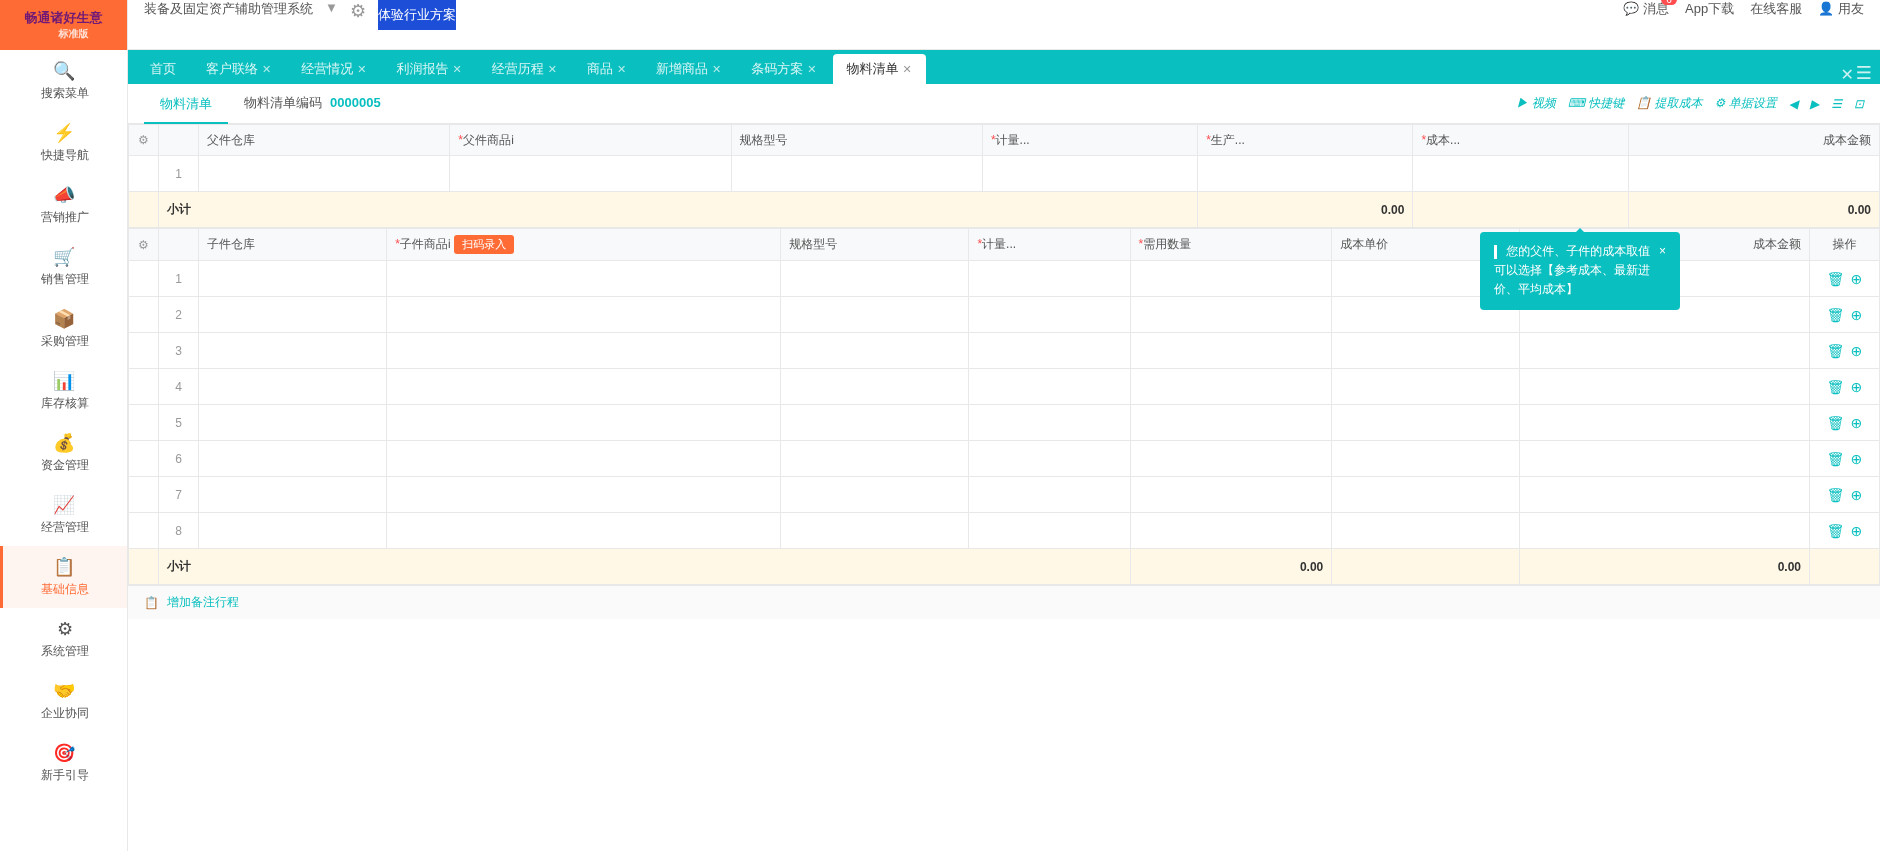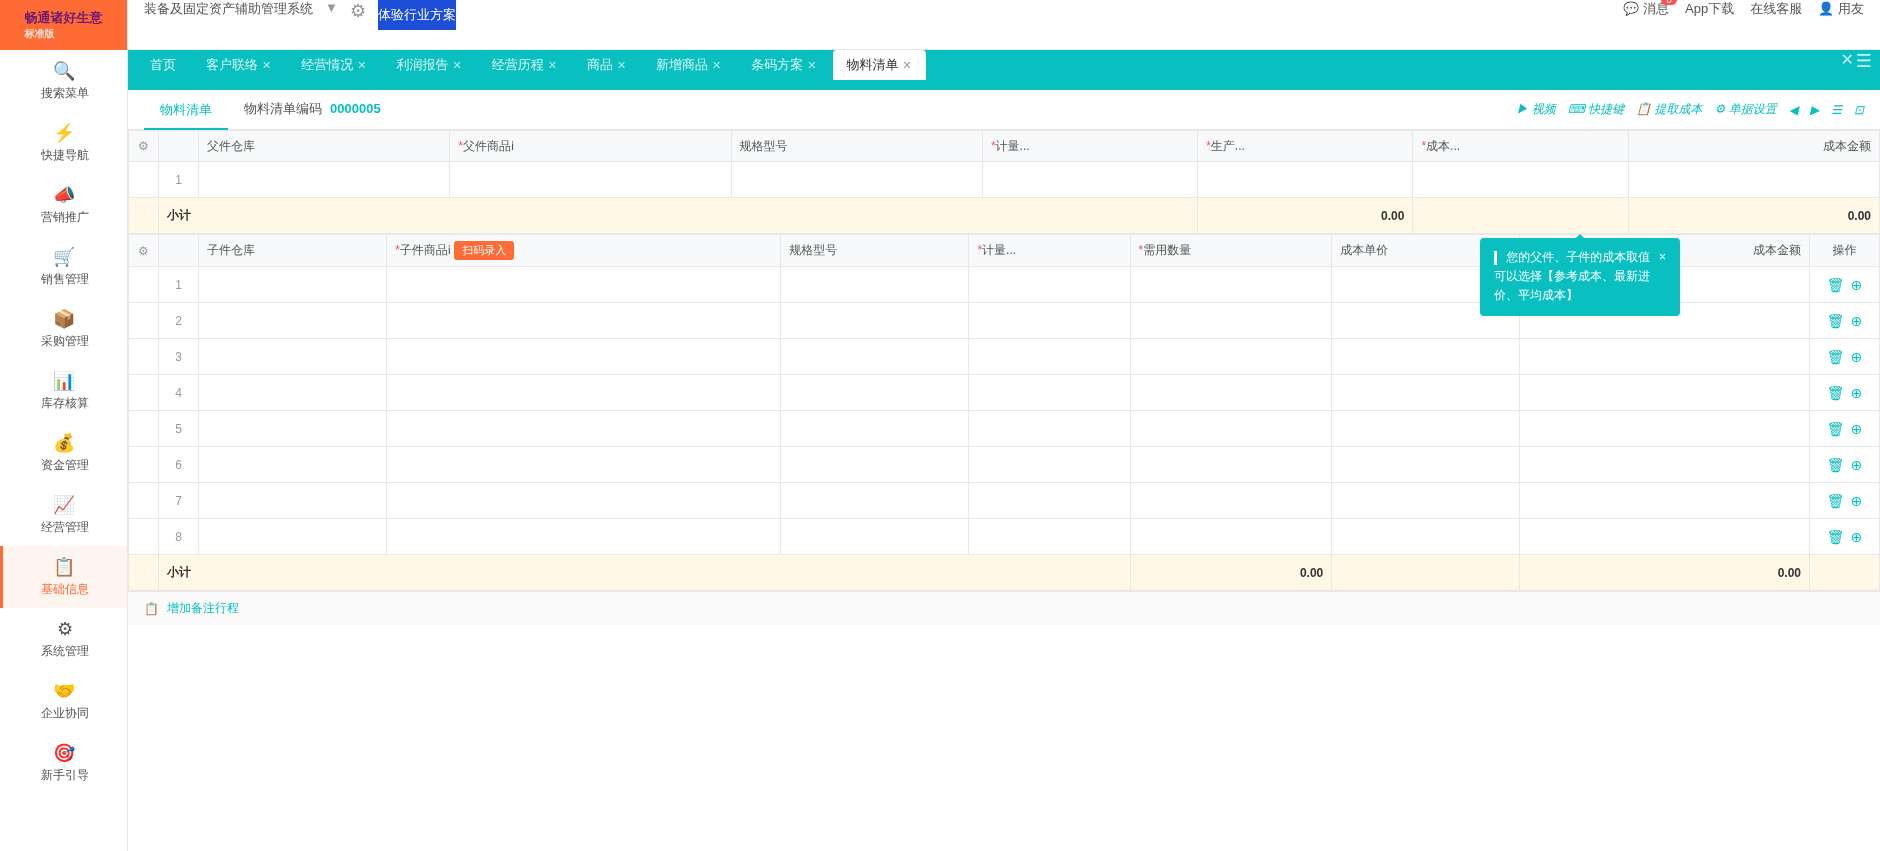--- a/index.html
+++ b/index.html
@@ -61,22 +61,22 @@
       font-size: 13px;
     }
     .topbar-right { display: flex; align-items: center; gap: 16px; margin-left: auto; color: #555; font-size: 13px; }
     .topbar-badge { position: relative; }
     .badge { background: #ff4d4f; color: #fff; border-radius: 10px; font-size: 10px; padding: 0 4px; position: absolute; top: -6px; right: -8px; min-width: 16px; text-align: center; }
 
     
     .navtabs {
       background: #09bfbf;
       display: flex;
-      align-items: flex-start;
-      height: 40px;
+      align-items: flex-end;
+      height: 34px;
       padding: 0 8px;
       gap: 2px;
       overflow: hidden;
     }
     .navtab {
       color: rgba(255,255,255,0.85);
       padding: 6px 14px;
       cursor: pointer;
       border-radius: 4px 4px 0 0;
       font-size: 13px;
@@ -198,21 +198,21 @@
       color: #09bfbf;
     }
   </style>
 </head>
 <body>
 
 <div class="sidebar">
   <div class="sidebar-logo">
     <div>
       <div style="font-size:13px;font-weight:bold;color:#701a75;">畅通诸好生意</div>
-      <div style="font-size:10px;color:rgba(255,255,255,0.8);">标准版</div>
+      <div style="font-size:10px;color:rgba(255,255,255,0.8);margin-left:34px;">标准版</div>
     </div>
   </div>
   <div id="sidebar-items-container">
       <div class="sidebar-item">
         <span class="sidebar-icon">🔍</span>
         <span>搜索菜单</span>
       </div>
       <div class="sidebar-item">
         <span class="sidebar-icon">⚡</span>
         <span>快捷导航</span>

